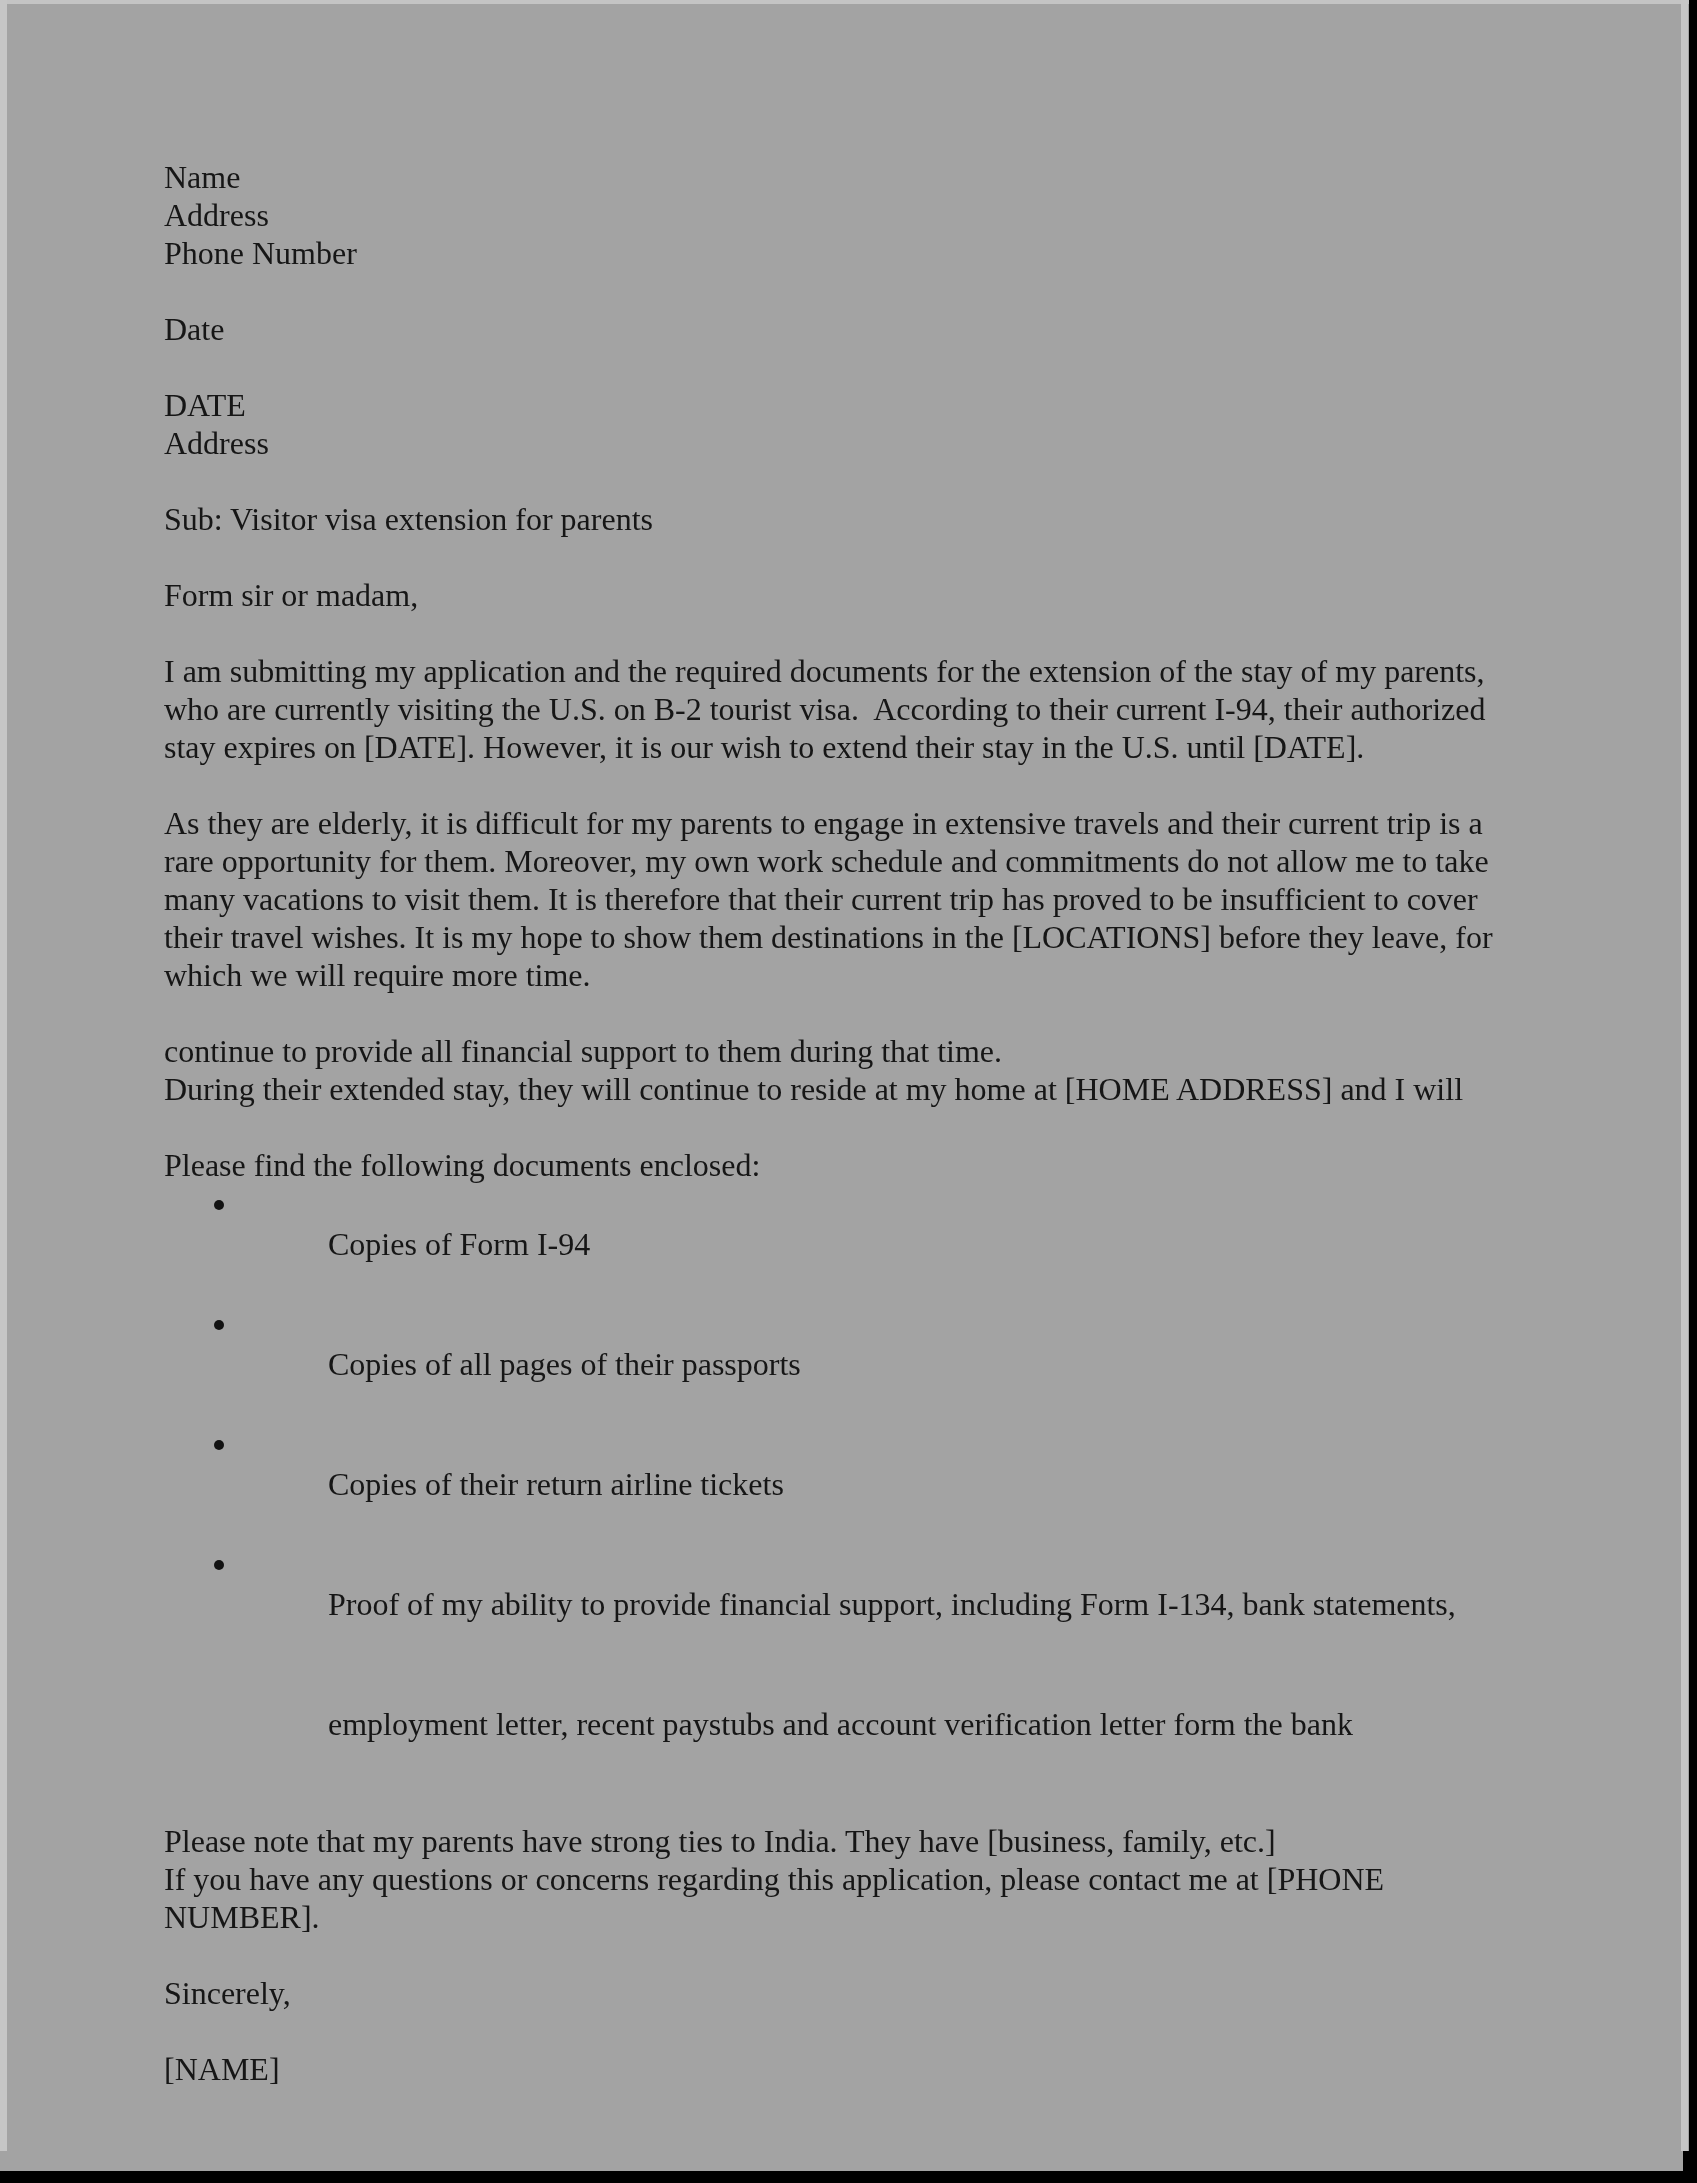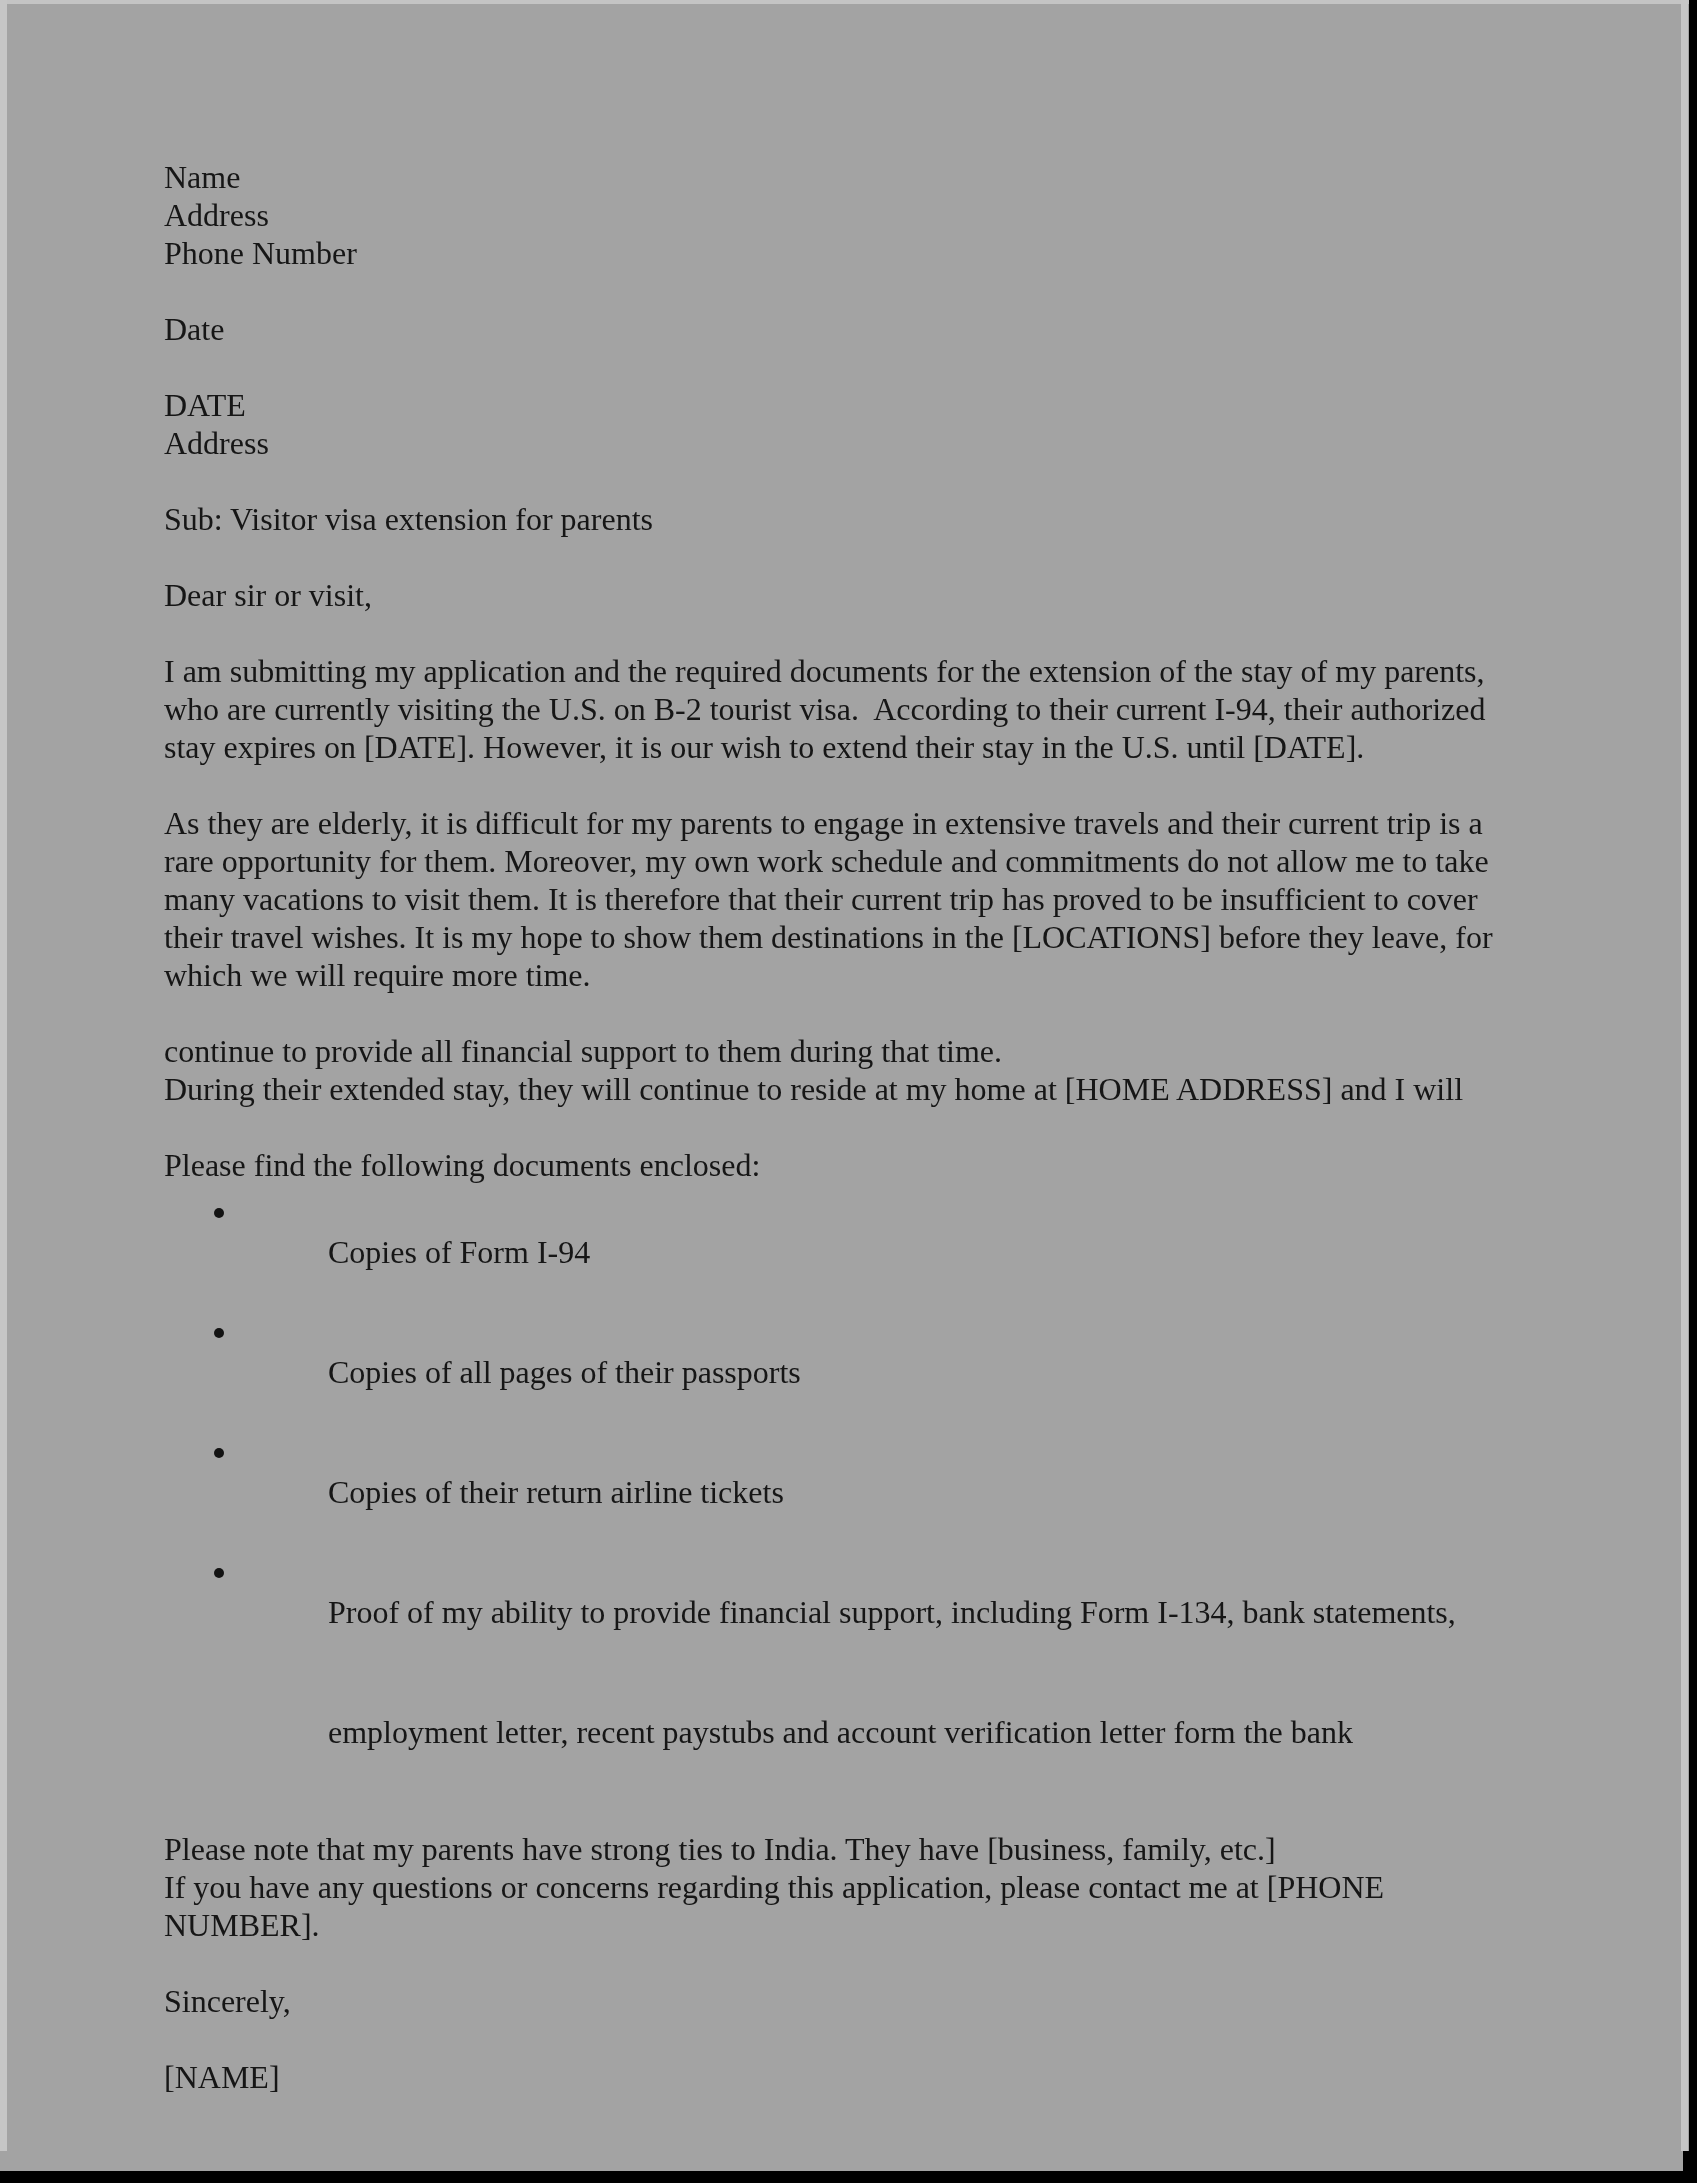--- a/index.html
+++ b/index.html
@@ -14,21 +14,21 @@
   .content { position: absolute; left: 164px; top: 158px; }
 
   .line {
     font-family: "Liberation Serif", "DejaVu Serif", serif;
     font-size: 32px;
     line-height: 38px;
     color: #161616;
     white-space: pre;
   }
   .para { margin: 0 0 38px 0; }
-  .para.tight { margin-bottom: 8px; }
+  .para.tight { margin-bottom: 0; }
 
   .bullets .line { line-height: 40px; position: relative; padding-left: 100px; }
   .dot {
     position: absolute; left: 50px; top: 15.6px;
     width: 10.4px; height: 10.4px; border-radius: 50%;
     background: #131313; display: block;
   }
 
   
   .edge-top    { position: absolute; left: 0; top: 0; width: 1697px; height: 3.7px; background: #c4c4c4; }
@@ -58,21 +58,21 @@
     <div class="para">
       <div class="line">DATE</div>
       <div class="line">Address</div>
     </div>
 
     <div class="para">
       <div class="line">Sub: Visitor visa extension for parents</div>
     </div>
 
     <div class="para">
-      <div class="line">Dear sir or visit,</div>
+      <div class="line">Form sir or madam,</div>
     </div>
 
     <div class="para">
       <div class="line">I am submitting my application and the required documents for the extension of the stay of my parents,</div>
       <div class="line">who are currently visiting the U.S. on B-2 tourist visa.  According to their current I-94, their authorized</div>
       <div class="line">stay expires on [DATE]. However, it is our wish to extend their stay in the U.S. until [DATE].</div>
     </div>
 
     <div class="para">
       <div class="line">As they are elderly, it is difficult for my parents to engage in extensive travels and their current trip is a</div>

